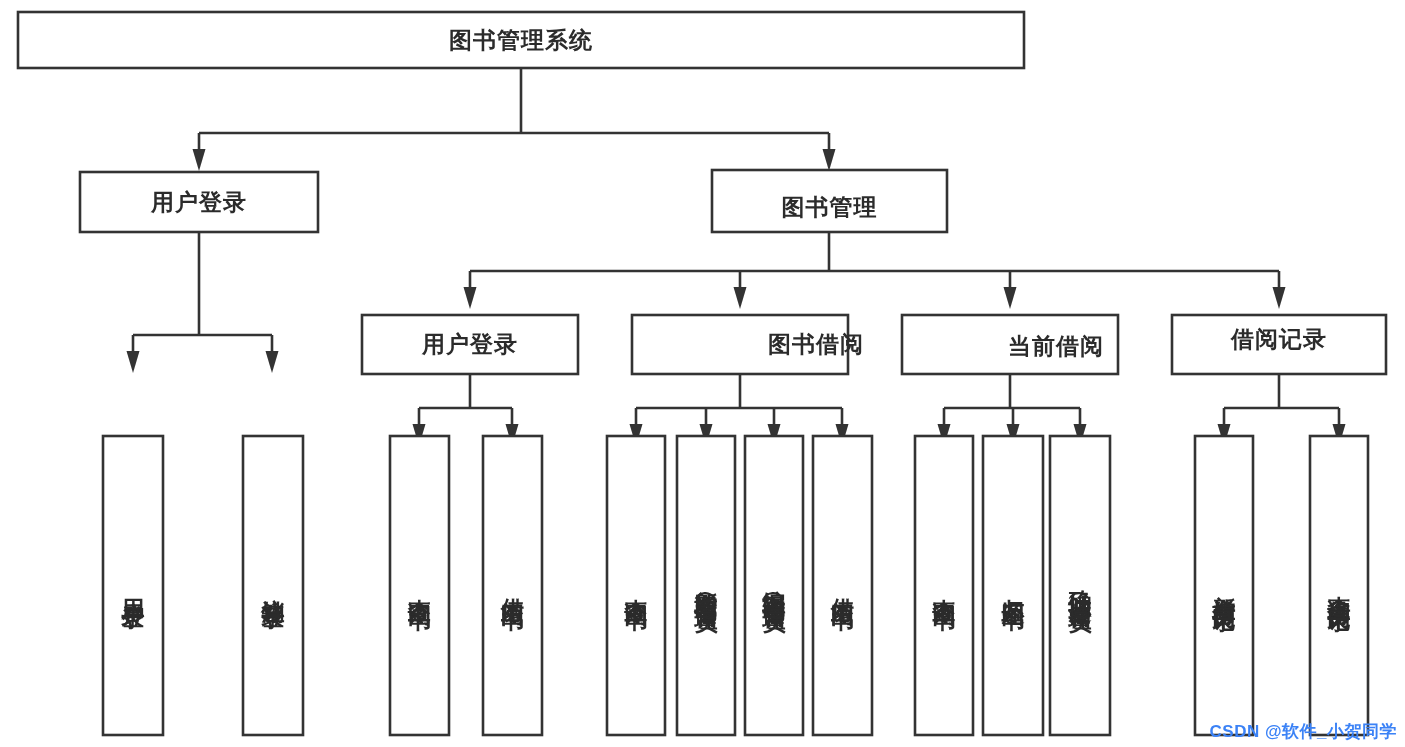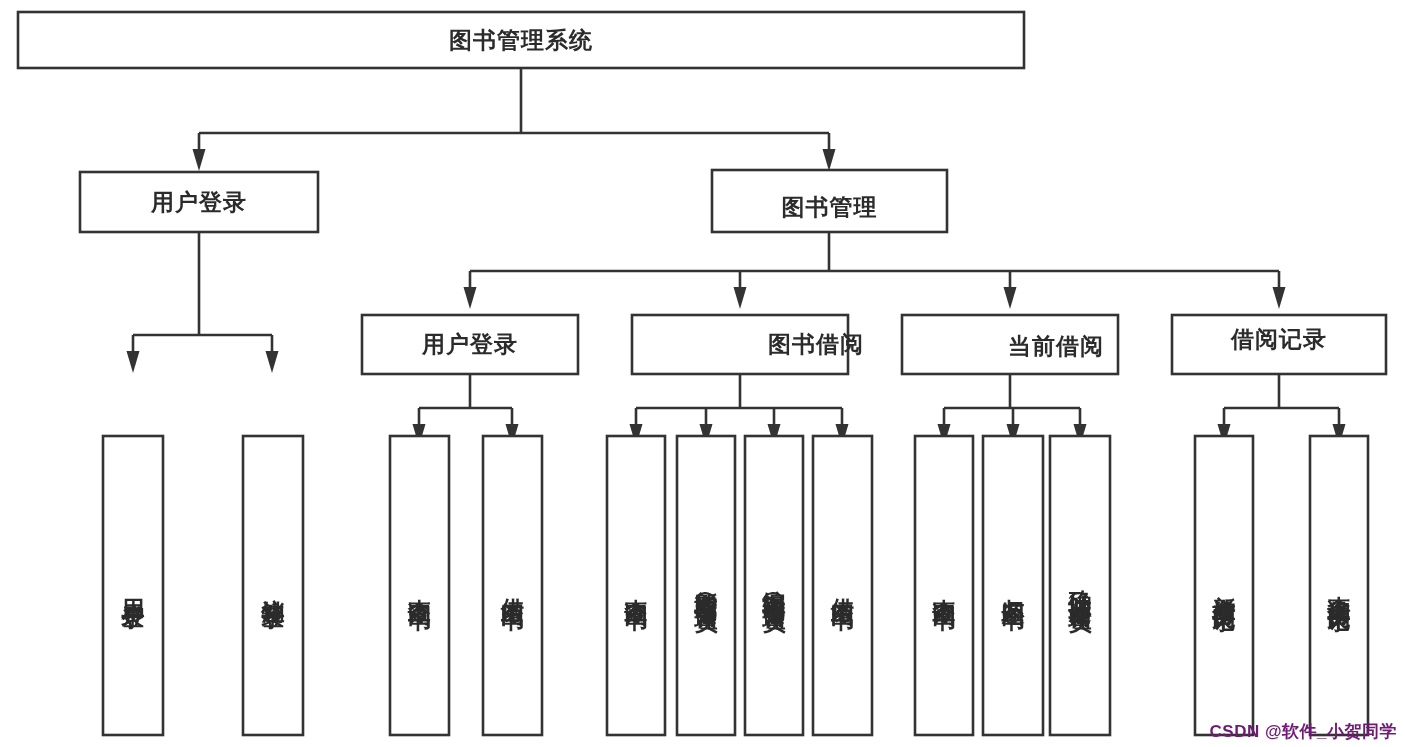--- a/index.html
+++ b/index.html
@@ -53,21 +53,21 @@
     white-space:nowrap;
     pointer-events:none;
   }
 
   #watermark{
     position:absolute;
     right:8px;
     bottom:4px;
     font-family:"Liberation Sans","DejaVu Sans",sans-serif;
     font-size:17px;
-    color:#701a75;
+    color:#3b82f6;
     letter-spacing:0.5px;
     white-space:nowrap;
   }
 </style>
 </head>
 <body>
 
 <div id="stage">
   <svg id="diagram" viewBox="0 0 1405 747" xmlns="http://www.w3.org/2000/svg">
     <g id="connector-layer">

